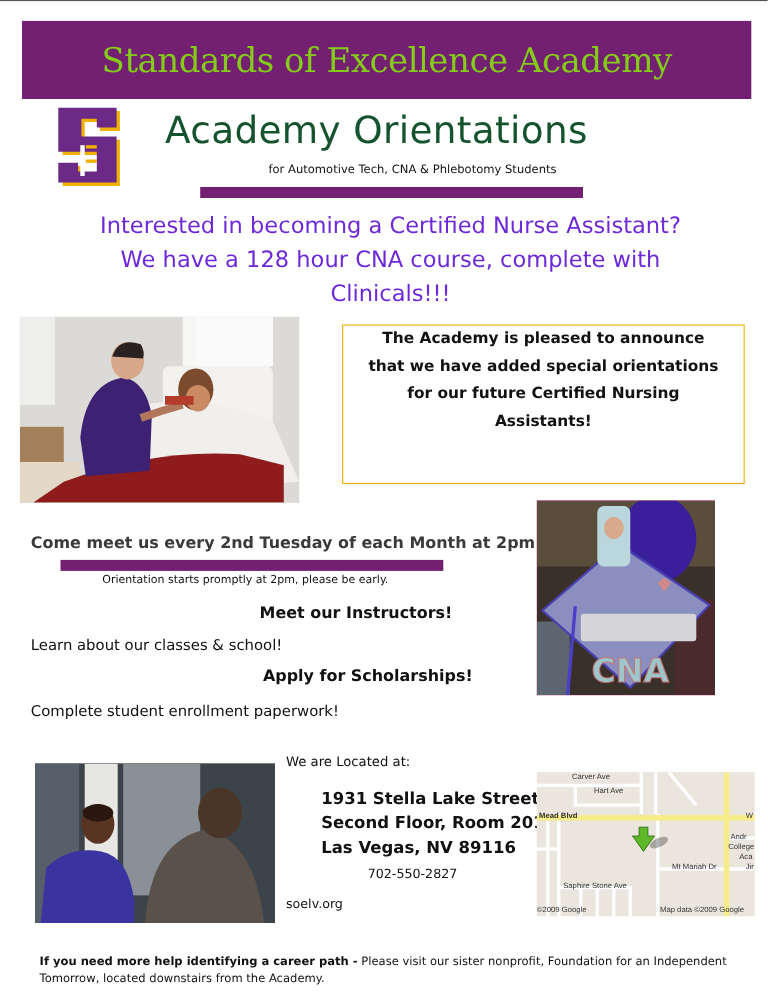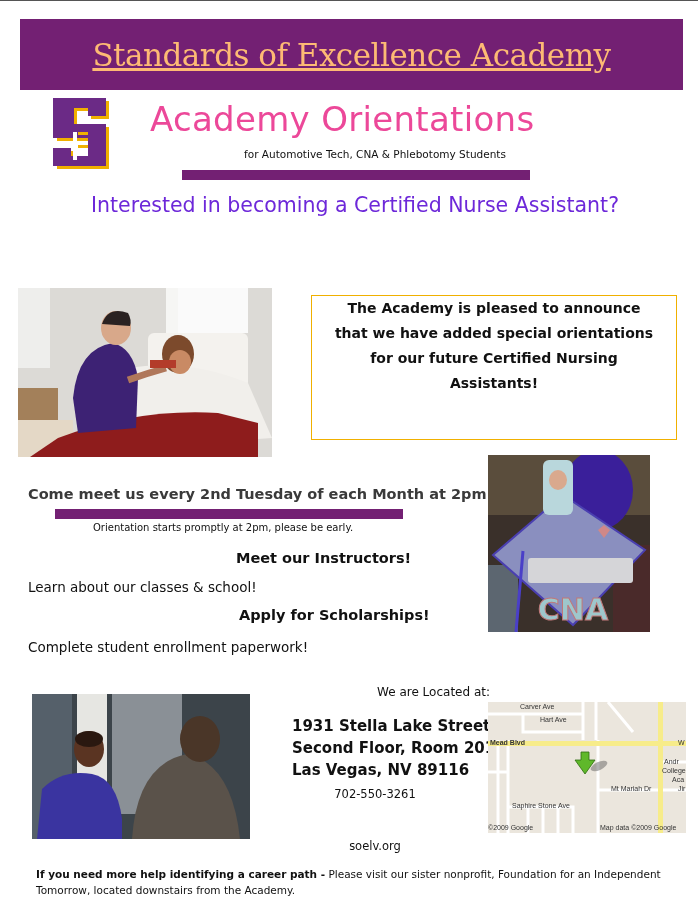--- a/index.html
+++ b/index.html
@@ -2,25 +2,25 @@
 <html><head>
 <meta charset="utf-8">
 <style>
   * { box-sizing: border-box; margin: 0; padding: 0; }
   html, body { width: 698px; height: 906px; background: #ffffff; overflow: hidden; }
   body { position: relative; font-family: "DejaVu Sans", sans-serif; color: #111; }
   .topline { position: absolute; left: 0; top: 0; width: 698px; height: 1px; background: #555; }
   .abs { position: absolute; }
 
   .banner { left: 20px; top: 19px; width: 663px; height: 71px; background: #732073; display: flex; align-items: center; justify-content: center; }
-  .banner-title { color: #fdba74; font-family: "DejaVu Serif", serif; font-size: 31px; letter-spacing: -0.5px; text-decoration: underline; }
+  .banner-title { color: #84cc16; font-family: "DejaVu Serif", serif; font-size: 31px; letter-spacing: -0.5px; }
 
   .logo { left: 51px; top: 97px; width: 59px; height: 73px; }
 
-  .orient-title { left: 150px; top: 99px; font-size: 34px; font-weight: normal; color: #ec4899; letter-spacing: 0.3px; }
+  .orient-title { left: 150px; top: 99px; font-size: 34px; font-weight: normal; color: #14532d; letter-spacing: 0.3px; }
   .orient-sub { left: 150px; top: 148px; width: 400px; text-align: center; font-size: 10.5px; padding-left: 0px; }
   .orient-sub span { display: inline-block; margin-left: 50px; }
   .purple-bar-1 { left: 182px; top: 170px; width: 348px; height: 10px; background: #732073; }
 
   .intro { left: 30px; top: 190px; width: 650px; text-align: center; font-size: 20.5px; line-height: 31px; color: #6d28d9; }
 
   .photo-nurse { left: 18px; top: 288px; width: 254px; height: 169px; overflow: hidden; background: #d8d6d2; }
   .announce-box { left: 311px; top: 295px; width: 366px; height: 145px; border: 1.5px solid #f0b000; display: flex; justify-content: center; text-align: center; }
   .announce-text { font-size: 14px; font-weight: bold; line-height: 25px; color: #111; width: 320px; }
 
@@ -29,24 +29,24 @@
   .orient-note { left: 93px; top: 522px; font-size: 10px; color: #111; }
   .instructors { left: 236px; top: 550px; font-size: 14.5px; font-weight: bold; }
   .learn { left: 28px; top: 579px; font-size: 13.5px; }
   .scholar { left: 239px; top: 607px; font-size: 14.5px; font-weight: bold; }
   .complete { left: 28px; top: 639px; font-size: 13.5px; }
 
   .photo-cap { left: 488px; top: 455px; width: 162px; height: 177px; overflow: hidden; background: #be185d; }
 
   .photo-conv { left: 32px; top: 694px; width: 218px; height: 145px; overflow: hidden; background: #3a4148; }
 
-  .located { left: 260px; top: 685px; width: 230px; text-align: right; font-size: 12px; }
+  .located { left: 260px; top: 685px; width: 230px; text-align: left; font-size: 12px; }
   .addr { left: 276px; top: 715px; font-size: 15px; font-weight: bold; line-height: 22px; margin-left: 16px; }
   .phone { left: 260px; top: 787px; width: 230px; text-align: center; font-size: 11.5px; }
-  .web { left: 260px; top: 839px; width: 230px; text-align: center; font-size: 11.5px; }
+  .web { left: 260px; top: 814px; width: 230px; font-size: 11.5px; }
 
   .map { left: 488px; top: 702px; width: 198px; height: 131px; overflow: hidden; background: #ebe6dd; }
   .map .lbl { position: absolute; font-family: "Liberation Sans", sans-serif; font-size: 7px; color: #333; white-space: nowrap; }
 
   .footer { left: 36px; top: 866px; width: 640px; font-size: 10.5px; line-height: 16px; color: #111; }
   .footer b { font-weight: bold; }
 </style>
 </head>
 <body>
 
@@ -67,20 +67,22 @@
     <rect x="27" y="48" width="10" height="3" fill="#f0b000"></rect>
   </svg>
 </div>
 
 <div class="abs orient-title">Academy Orientations</div>
 <div class="abs orient-sub"><span>for Automotive Tech, CNA &amp; Phlebotomy Students</span></div>
 <div class="abs purple-bar-1"></div>
 
 <div class="abs intro">
   <div>Interested in becoming a Certified Nurse Assistant?</div>
+  <div>We have a 128 hour CNA course, complete with</div>
+  <div>Clinicals!!!</div>
 </div>
 
 <div class="abs photo-nurse">
   <svg width="254" height="169" viewBox="0 0 254 169">
     <rect width="254" height="169" fill="#dcdad6"></rect>
     <rect x="0" y="0" width="32" height="80" fill="#eeeeec"></rect>
     <rect x="148" y="0" width="82" height="45" fill="#f6f6f4"></rect>
     <rect x="160" y="0" width="70" height="45" fill="#fafafa"></rect>
     <rect x="0" y="100" width="40" height="40" fill="#a3805a"></rect>
     <rect x="0" y="132" width="55" height="37" fill="#e4d8c6"></rect>
@@ -141,21 +143,21 @@
     <ellipse cx="168" cy="45" rx="20" ry="23" fill="#4a3628"></ellipse>
   </svg>
 </div>
 
 <div class="abs located">We are Located at:</div>
 <div class="abs addr">
   <div>1931 Stella Lake Street</div>
   <div>Second Floor, Room 201</div>
   <div>Las Vegas, NV 89116</div>
 </div>
-<div class="abs phone">702-550-3261</div>
+<div class="abs phone">702-550-2827</div>
 <div class="abs web">soelv.org</div>
 
 <div class="abs map">
   <svg width="198" height="131" viewBox="0 0 198 131" style="position:absolute;left:0;top:0">
     <rect width="198" height="131" fill="#ebe6dd"></rect>
 
     <g stroke="#ffffff" stroke-width="3" fill="none">
       <path d="M0 12 H95"></path>
       <path d="M35 12 V30 H95"></path>
       <path d="M95 0 V38"></path>

